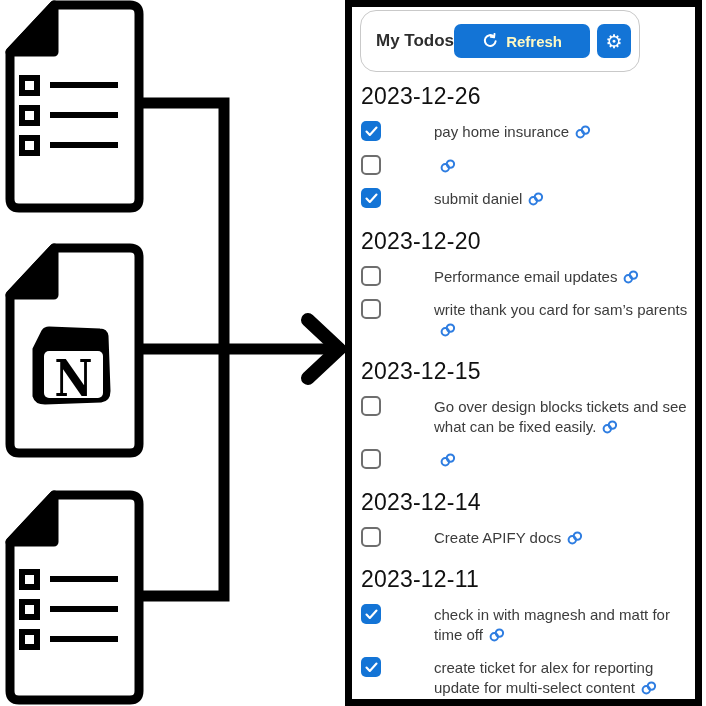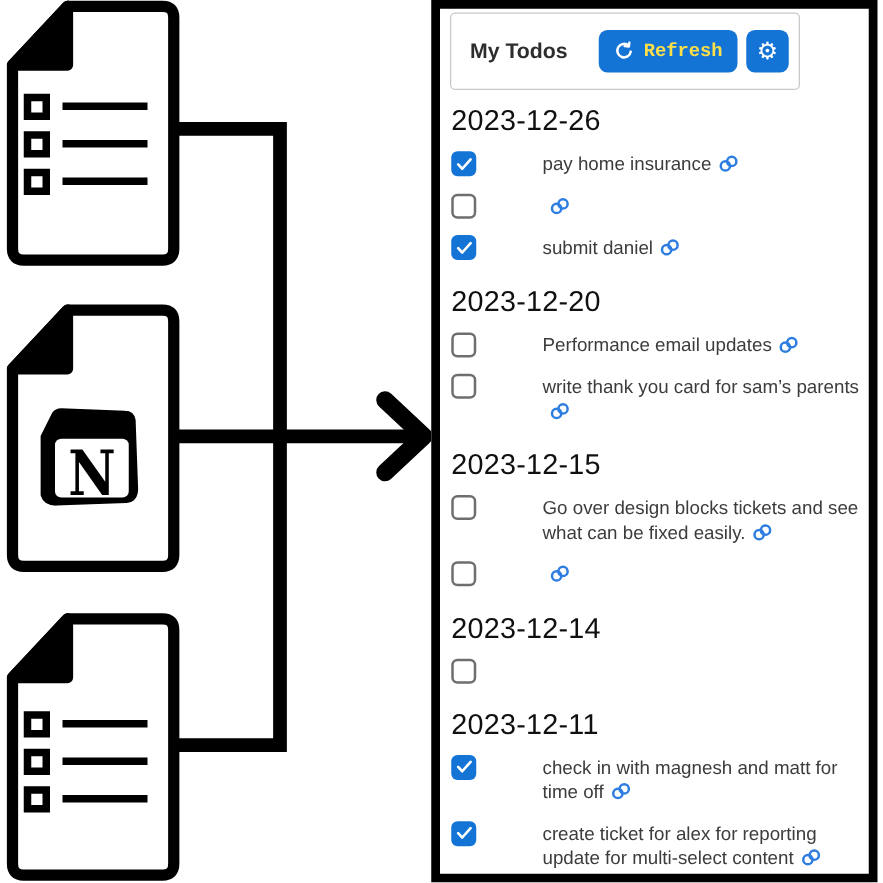--- a/index.html
+++ b/index.html
@@ -8,27 +8,27 @@
   body { position:relative; }
 
   
   #diagram { position:absolute; left:0; top:0; width:345px; height:706px; }
 
   
   #panel { position:absolute; left:345px; top:0; width:357px; height:706px;
            border:7px solid #000; background:#fff; padding:3px 6px 3px 8px; overflow:hidden; }
 
   .header-card { display:flex; align-items:center; justify-content:space-between;
-                 width:280px; height:62px; border:1px solid #c9c9c9; border-radius:4px;
+                 width:280px; height:62px; border:1px solid #c9c9c9; border-radius:16px;
                  padding:0 8px 0 15px; margin-bottom:11px; background:#fff; }
   .header-title { font-size:17px; font-weight:bold; color:#2d2d2d; }
   .header-buttons { display:flex; gap:7px; }
-  .refresh-btn { display:flex; align-items:center; gap:8px; height:34px; padding:0 12px;
-                 background:#1374d6; color:#fde047; border:none; border-radius:7px;
-                 font-size:15px; font-weight:bold; font-family:Liberation Mono, monospace; cursor:pointer; }
+  .refresh-btn { display:flex; align-items:center; gap:8px; height:34px; padding:0 28px;
+                 background:#1374d6; color:#fef9c3; border:none; border-radius:7px;
+                 font-size:15px; font-weight:bold; font-family:Liberation Sans, sans-serif; cursor:pointer; }
   .gear-btn { width:34px; height:34px; display:flex; align-items:center; justify-content:center;
               background:#1374d6; color:#fff; border:none; border-radius:7px;
               font-size:19px; cursor:pointer; }
 
   .date-heading { font-size:23px; font-weight:400; color:#101010; margin:19px 0 11px 1px;
                   letter-spacing:.2px; }
   .todo-section:first-child .date-heading { margin-top:6px; }
 
   .todo-row { display:flex; align-items:flex-start; gap:10px; margin:8px 0 13px 1px; }
   .cb { width:20px; height:20px; border-radius:5px; flex:none; margin-top:0;
@@ -190,20 +190,24 @@
 </div>
   </div>
 
   <div class="todo-section">
     <div class="date-heading">2023-12-14</div>
     <div>
   <div class="todo-row">
     <span class="cb unchecked">
       
     </span>
+    <span class="todo-text"><span>Create APIFY docs</span><svg class="link-icon" width="18" height="16" viewBox="0 0 18 16">
+        <circle cx="6.3" cy="9.7" r="3.7" fill="none" stroke="#2e7de1" stroke-width="2"></circle>
+        <circle cx="11.4" cy="6.1" r="3.7" fill="none" stroke="#2e7de1" stroke-width="2"></circle>
+      </svg></span>
   </div>
 </div>
   </div>
 
   <div class="todo-section">
     <div class="date-heading">2023-12-11</div>
     <div>
   <div class="todo-row">
     <span class="cb checked">
       <svg width="13" height="11" viewBox="0 0 13 11">

